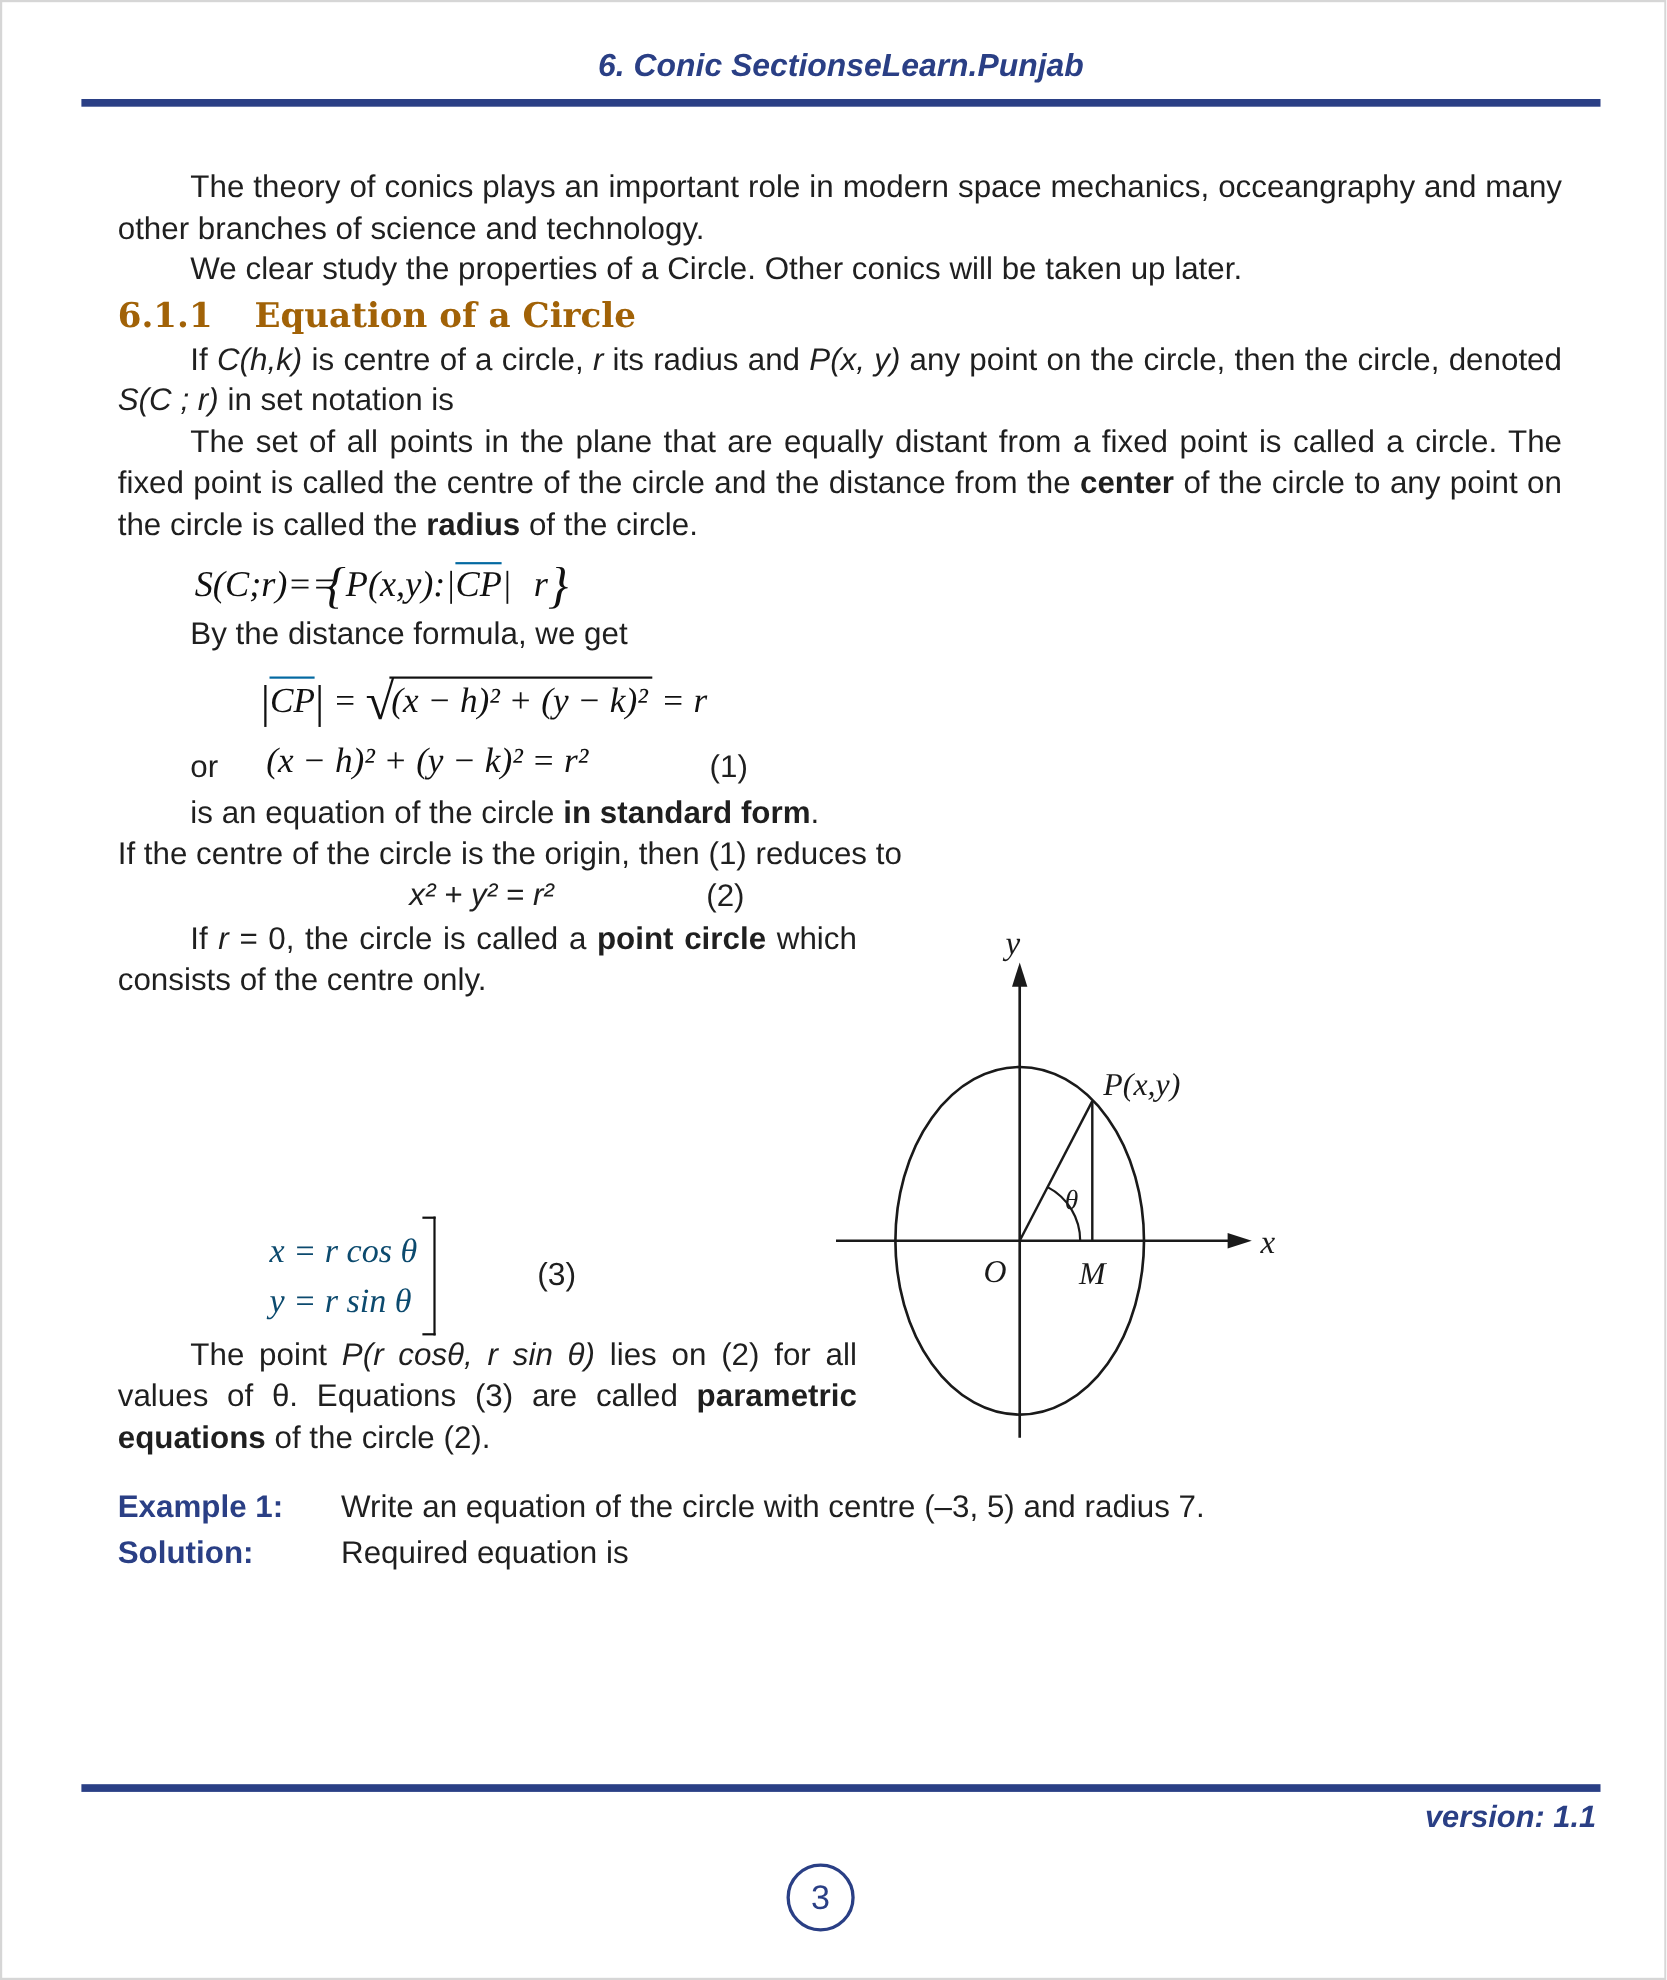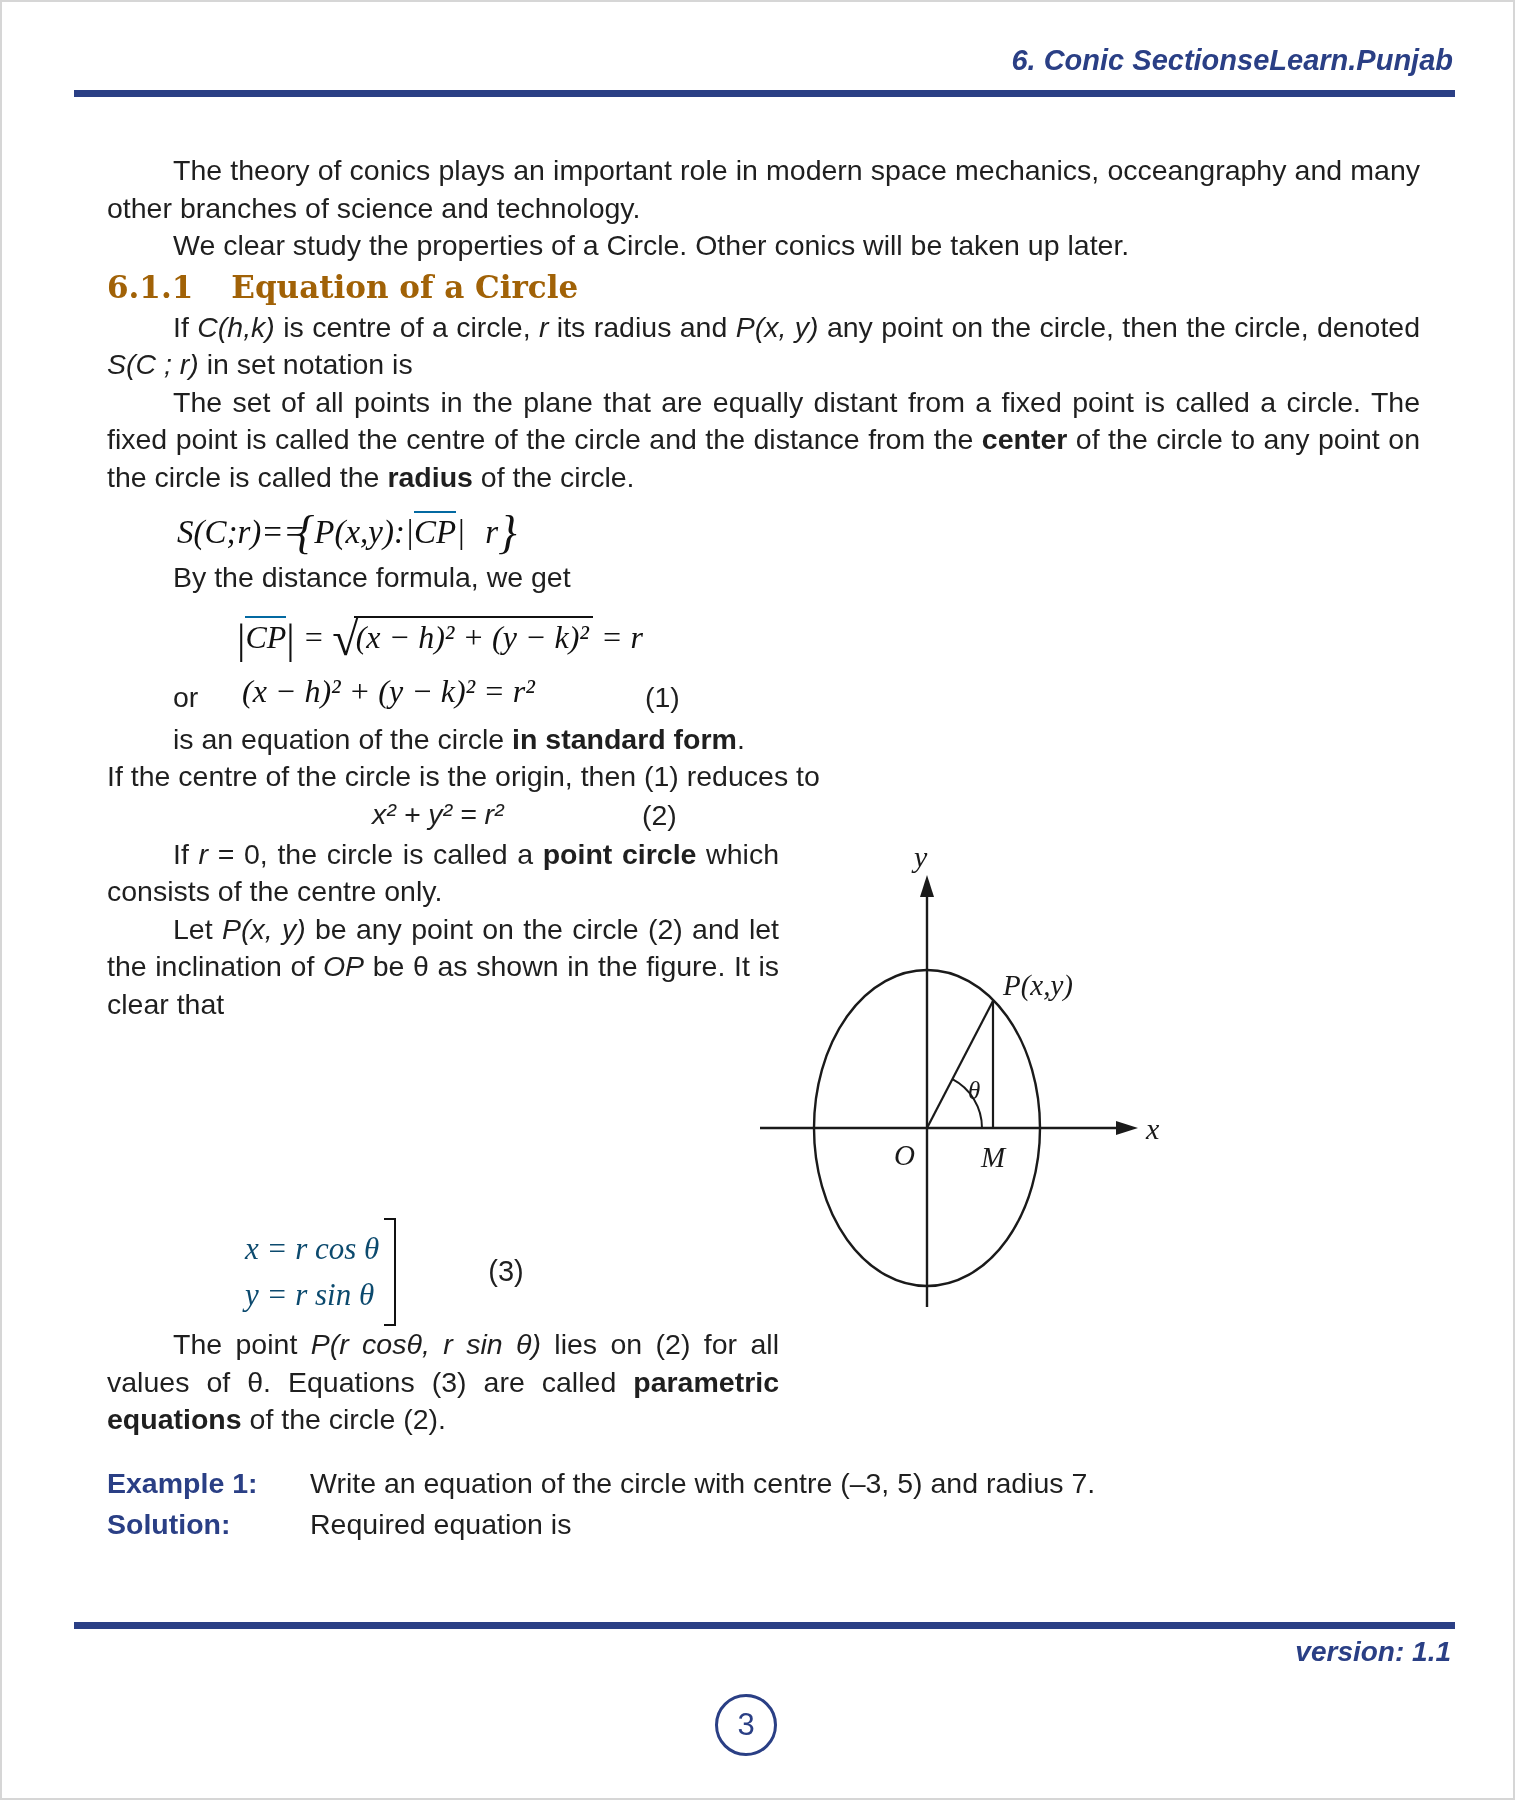--- a/index.html
+++ b/index.html
@@ -7,21 +7,21 @@
     position:relative;
     width:1515px;height:1800px;
     background:#ffffff;
     border:2px solid #d6d6d6;
     box-sizing:border-box;
     font-family:"Liberation Sans","DejaVu Sans",sans-serif;
     color:#1f1f1f;
     overflow:hidden;
   }
   
-  .hdr{position:absolute;top:42px;left:74px;right:60px;display:flex;justify-content:flex-end;
+  .hdr{position:absolute;top:42px;left:74px;right:60px;display:flex;justify-content:center;
        color:#2a3f85;font-weight:bold;font-style:italic;font-size:29px;}
   .hdr-rule{position:absolute;top:88px;left:72px;right:58px;height:7px;background:#2a3f85;}
   
   .main{position:absolute;top:150px;left:105px;width:1313px;
         font-size:28.5px;line-height:37.5px;text-align:justify;}
   .main p{margin:0;}
   .ind{text-indent:66px;}
   .b{font-weight:bold;}
   .i{font-style:italic;}
   .sans{font-family:"Liberation Sans","DejaVu Sans",sans-serif;font-style:normal;}
@@ -112,21 +112,20 @@
 
     <p>If the centre of the circle is the origin, then (1) reduces to</p>
 
     <div class="eqline eqline-2">
       <span class="w-math">x² + y² = r²</span>
       <span class="w-num sans">(2)</span>
     </div>
 
     <p class="ind narrow"><span>If </span><span class="i">r</span><span> = 0, the circle is called a </span><span class="b">point circle</span><span> which consists of the centre only.</span></p>
 
-    <p class="ind narrow"><span>Let </span><span class="i">P(x, y)</span><span> be any point on the circle (2) and let the inclination of </span><span class="i">OP</span><span> be θ as shown in the figure. It is clear that</span></p>
 
     <div class="eq3 narrow">
       <div class="eq3-lines">
         <div>x = r cos θ</div>
         <div>y = r sin θ</div>
       </div>
       <div class="eq3-bracket"></div>
       <span class="eq3-num">(3)</span>
     </div>
 

